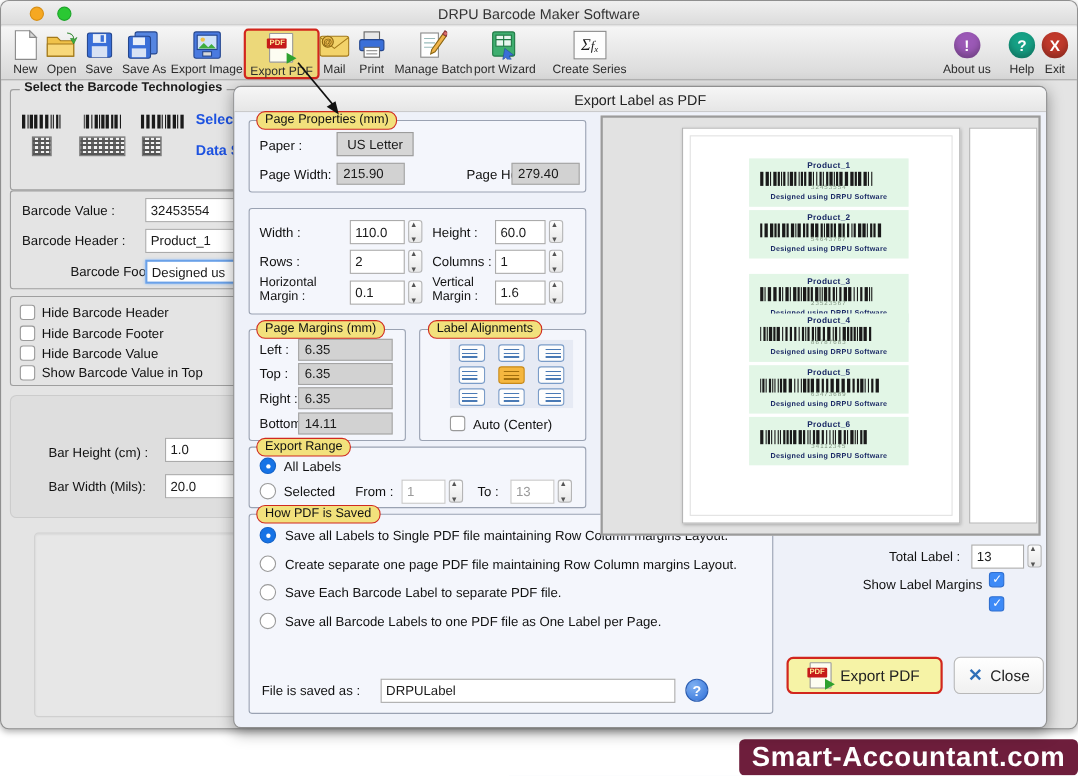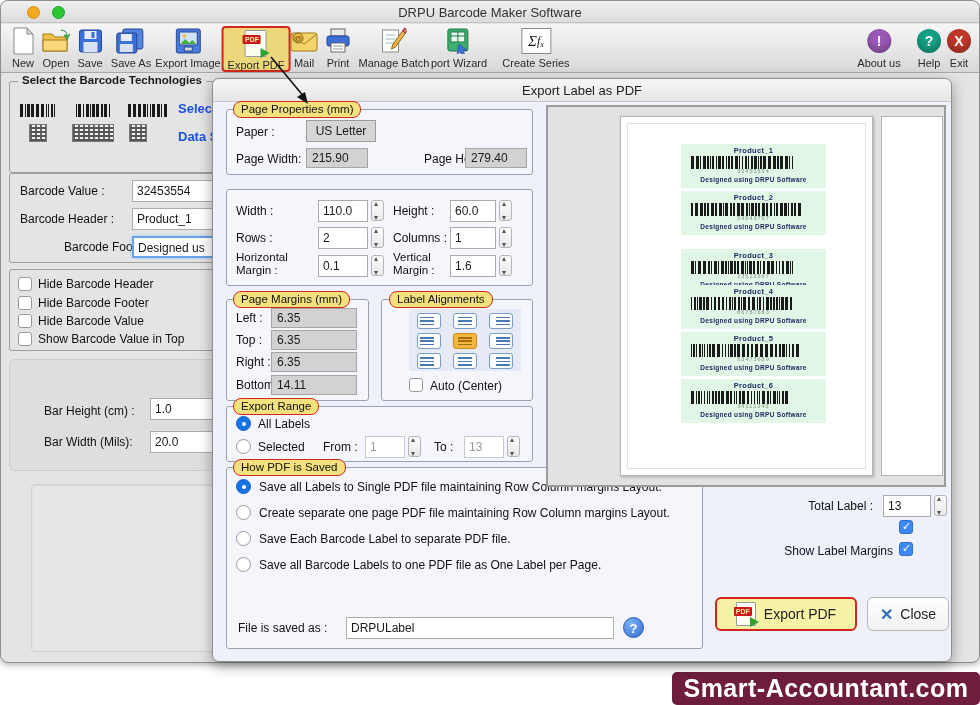--- a/index.html
+++ b/index.html
@@ -428,21 +428,21 @@
           <div class="pv-footer">Designed using DRPU Software</div>
         </div>
       </div>
       <div id="pv-page2"></div>
     </div>
 
     <div class="dlabel" style="left:540px;top:420px;width:120px;text-align:right;">Total Label :</div>
     <div class="tinput" style="left:670px;top:416px;width:48px;">13</div>
     <div class="spin" style="left:721px;top:416px;"></div>
     <div class="cb on" style="left:686px;top:441px;position:absolute;"></div>
-    <div class="dlabel" style="left:420px;top:465px;width:260px;text-align:right;">Show Label Margins</div>
+    <div class="dlabel" style="left:420px;top:445px;width:260px;text-align:right;">Show Label Margins</div>
     <div class="cb on" style="left:686px;top:463px;position:absolute;"></div>
 
     <div id="export-btn">
       <div class="pdficon"></div>
       <span>Export PDF</span>
     </div>
     <div id="close-btn">
       <span class="xglyph">✕</span>
       <span>Close</span>
     </div>

